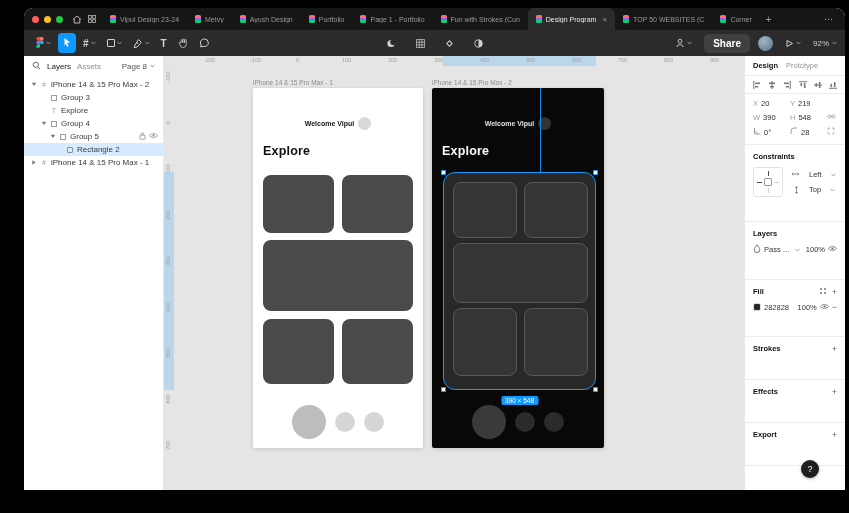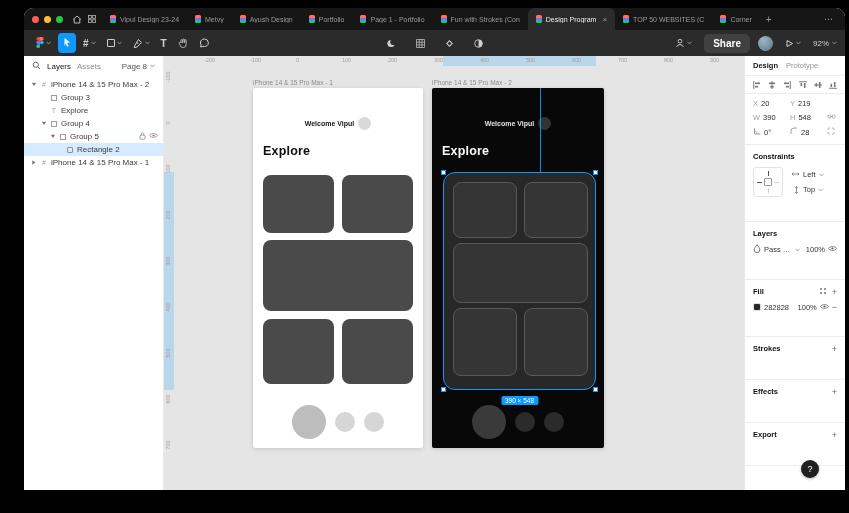--- a/index.html
+++ b/index.html
@@ -109,21 +109,21 @@
 .minus{color:#666;font-size:9px}
 .cons{display:flex;gap:8px;padding-top:4px}
 .cw{width:30px;height:30px;border:1px solid #e2e2e2;border-radius:3px;position:relative;flex:0 0 auto}
 .cw i{position:absolute;background:#cfcfcf;display:block}
 .cw .il{left:3px;top:50%;margin-top:-.5px;width:5px;height:1px;background:#4d4d4d}
 .cw .it{top:3px;left:50%;margin-left:-.5px;height:5px;width:1px;background:#4d4d4d}
 .cw .ir{right:3px;top:50%;margin-top:-.5px;width:5px;height:1px}
 .cw .ib{bottom:3px;left:50%;margin-left:-.5px;height:5px;width:1px}
 .cw .ic{left:50%;top:50%;width:8px;height:8px;margin:-4px 0 0 -4px;border:1px solid #9a9a9a;background:none;border-radius:1px}
 .consr{display:flex;flex-direction:column;gap:5px;justify-content:center;min-width:0;flex:1}
-.crow{display:flex;align-items:center;gap:3px}
+.crow{display:flex;align-items:center;gap:9px}
 .drow{display:flex;align-items:center;gap:3px;padding-top:4px}
 .crop{overflow:hidden;text-overflow:ellipsis;white-space:nowrap;min-width:0}
 .sp{flex:1}
 .swatch{width:8px;height:8px;background:#282828;border-radius:2px;border:1px solid #ddd;flex:0 0 auto}
 .help{position:absolute;right:26px;bottom:12px;width:18px;height:18px;border-radius:50%;background:#1f1f1f;color:#fff;display:flex;align-items:center;justify-content:center;font-size:9px;z-index:10;box-shadow:0 1px 3px rgba(0,0,0,.3)}
 </style>
 </head>
 <body>
 
 <div class="app">

